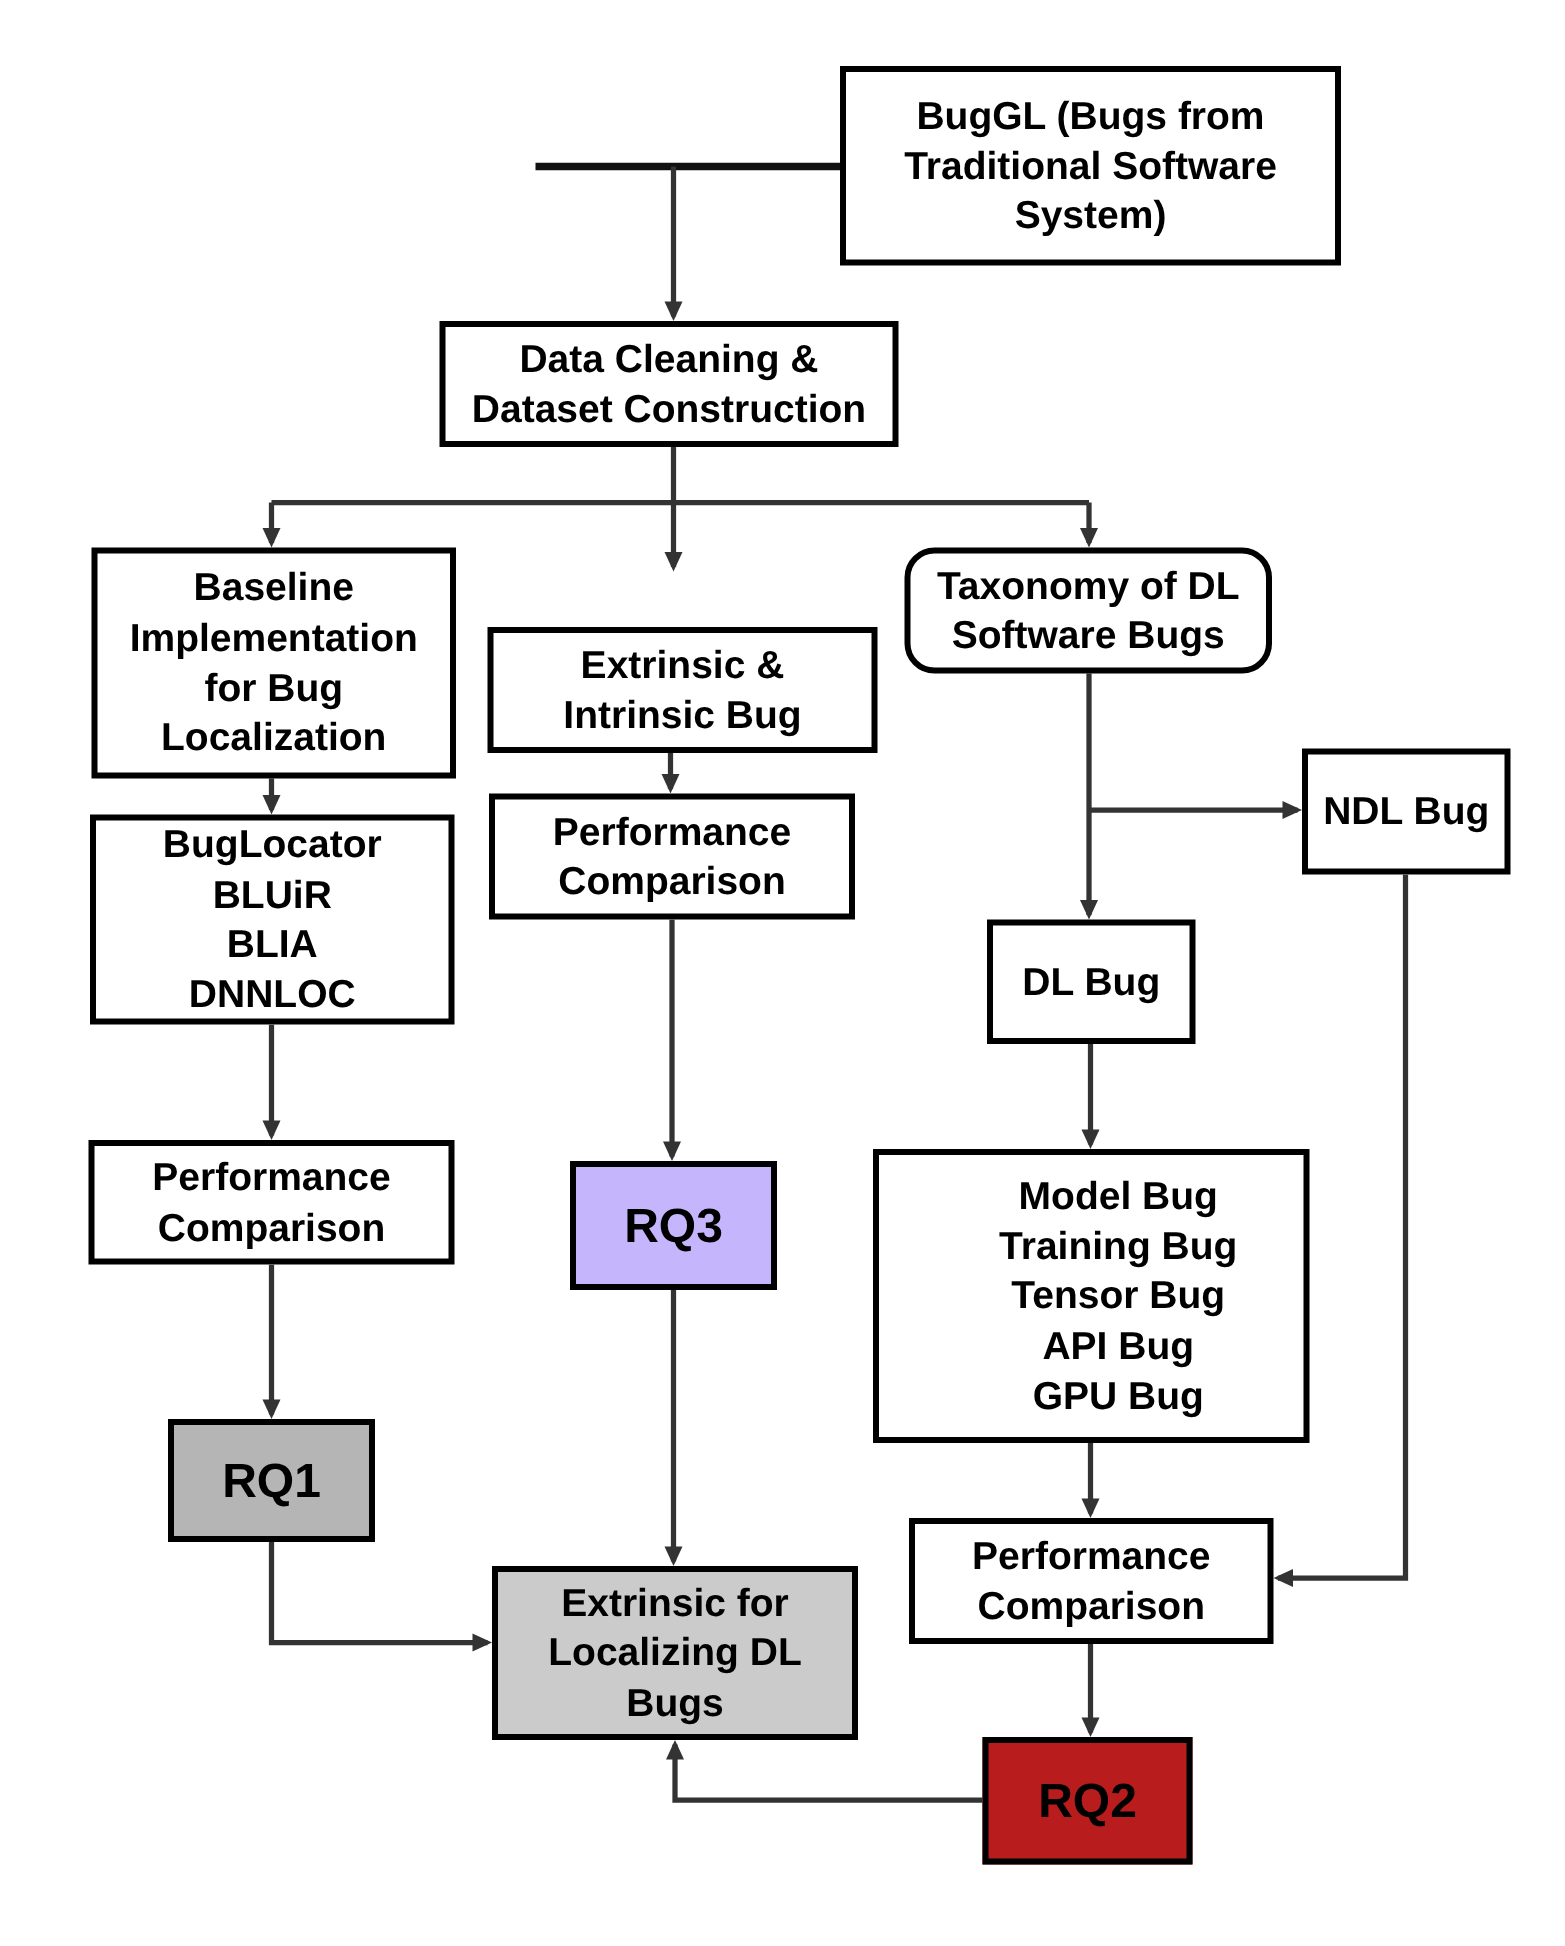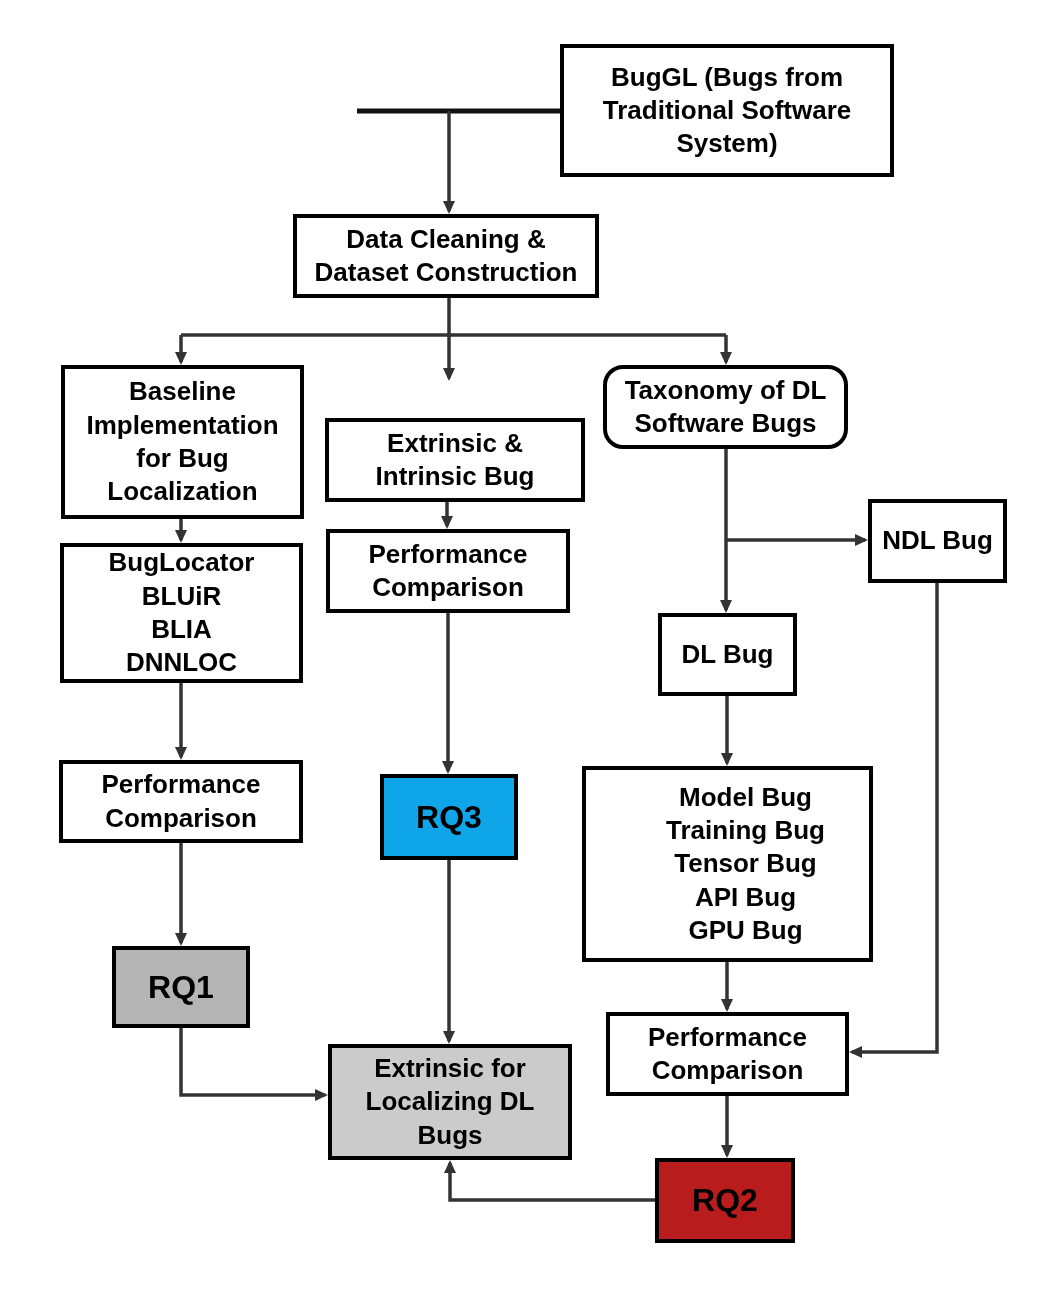--- a/index.html
+++ b/index.html
@@ -104,21 +104,21 @@
 Comparison</div>
 
   <div class="node rq" style="left: 112px; top: 946px; width: 138px; height: 82px; background-color: rgb(181, 181, 181);">RQ1</div>
 
   <div class="node" style="left:325px; top:381px; width:260px; height:84px;margin-top:37px;">Extrinsic &amp;
 Intrinsic Bug</div>
 
   <div class="node" style="left:326px; top:529px; width:244px; height:84px;">Performance
 Comparison</div>
 
-  <div class="node rq" style="left: 380px; top: 774px; width: 138px; height: 86px; background-color: #0ea5e9;">RQ3</div>
+  <div class="node rq" style="left: 380px; top: 774px; width: 138px; height: 86px; background-color: #c4b5fd;">RQ3</div>
 
   <div class="node" style="left: 328px; top: 1044px; width: 244px; height: 116px; background-color: rgb(203, 203, 203);">Extrinsic for
 Localizing DL
 Bugs</div>
 
   <div class="node" style="left:603px; top:365px; width:245px; height:84px;border-radius:20px;">Taxonomy of DL
 Software Bugs</div>
 
   <div class="node" style="left:868px; top:499px; width:139px; height:84px;">NDL Bug</div>
 

